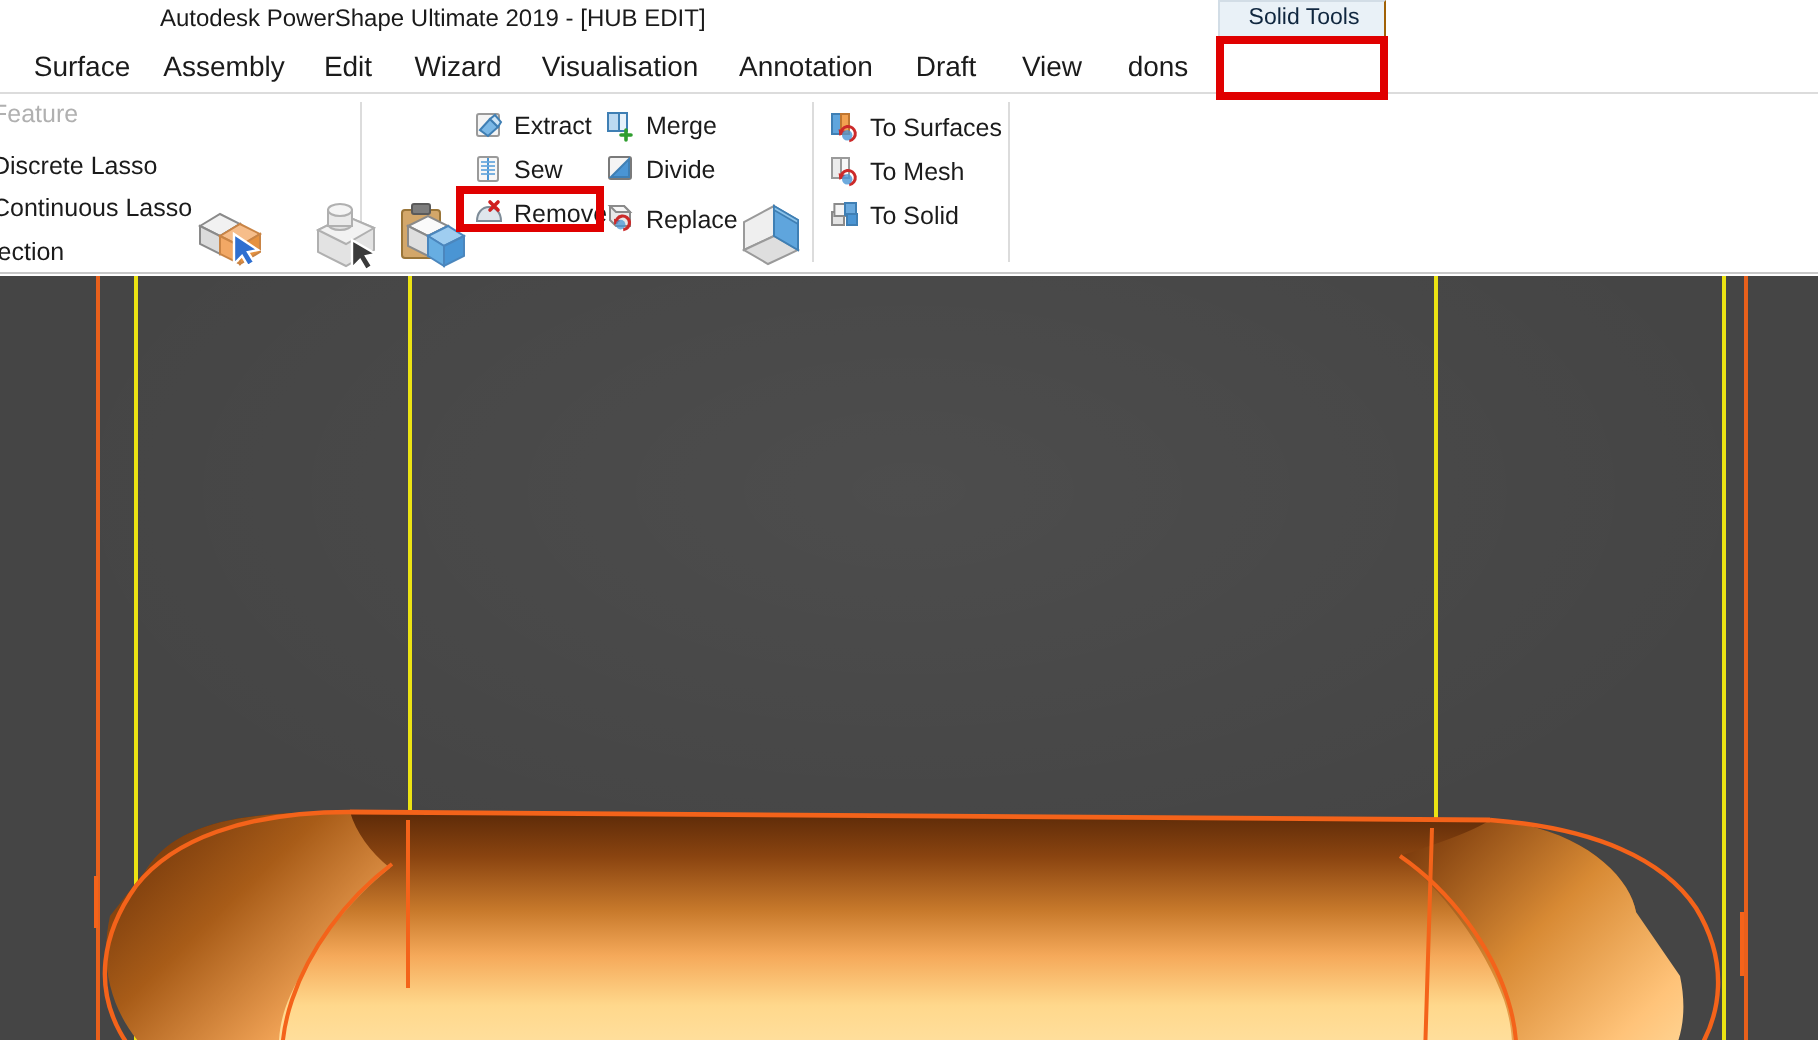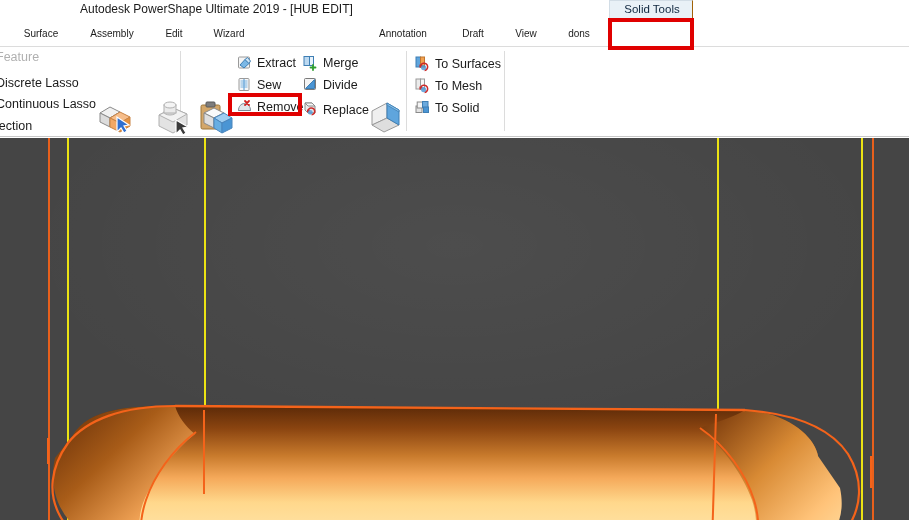--- a/index.html
+++ b/index.html
@@ -32,21 +32,21 @@
   }
 
   
   .tabstrip {
     position: absolute; left: 0; top: 19px; width: 909px; height: 28px;
     background: #ffffff; border-bottom: 1px solid #dcdcdc;
   }
   .tab {
     position: absolute; top: 0; height: 28px;
     display: flex; align-items: center; justify-content: center;
-    font-size: 10px; color: #1b1b1b; white-space: nowrap;
+    font-size: 14px; color: #1b1b1b; white-space: nowrap;
     padding: 0 7px;
   }
   .tab.active {
     background: #ffffff; border: 1px solid #d2dde6; border-bottom: none;
     color: #10273f;
   }
 
   
   .redbox {
     position: absolute; border: 4px solid #e00000; background: transparent;
@@ -119,20 +119,23 @@
         <span>Surface</span>
       </div>
       <div class="tab" style="left: 76px; width: 72px;">
         <span>Assembly</span>
       </div>
       <div class="tab" style="left: 153px; width: 42px;">
         <span>Edit</span>
       </div>
       <div class="tab" style="left: 200px; width: 58px;">
         <span>Wizard</span>
+      </div>
+      <div class="tab" style="left: 262px; width: 96px;">
+        <span>Visualisation</span>
       </div>
       <div class="tab" style="left: 362px; width: 82px;">
         <span>Annotation</span>
       </div>
       <div class="tab" style="left: 449px; width: 48px;">
         <span>Draft</span>
       </div>
       <div class="tab" style="left: 503px; width: 46px;">
         <span>View</span>
       </div>

